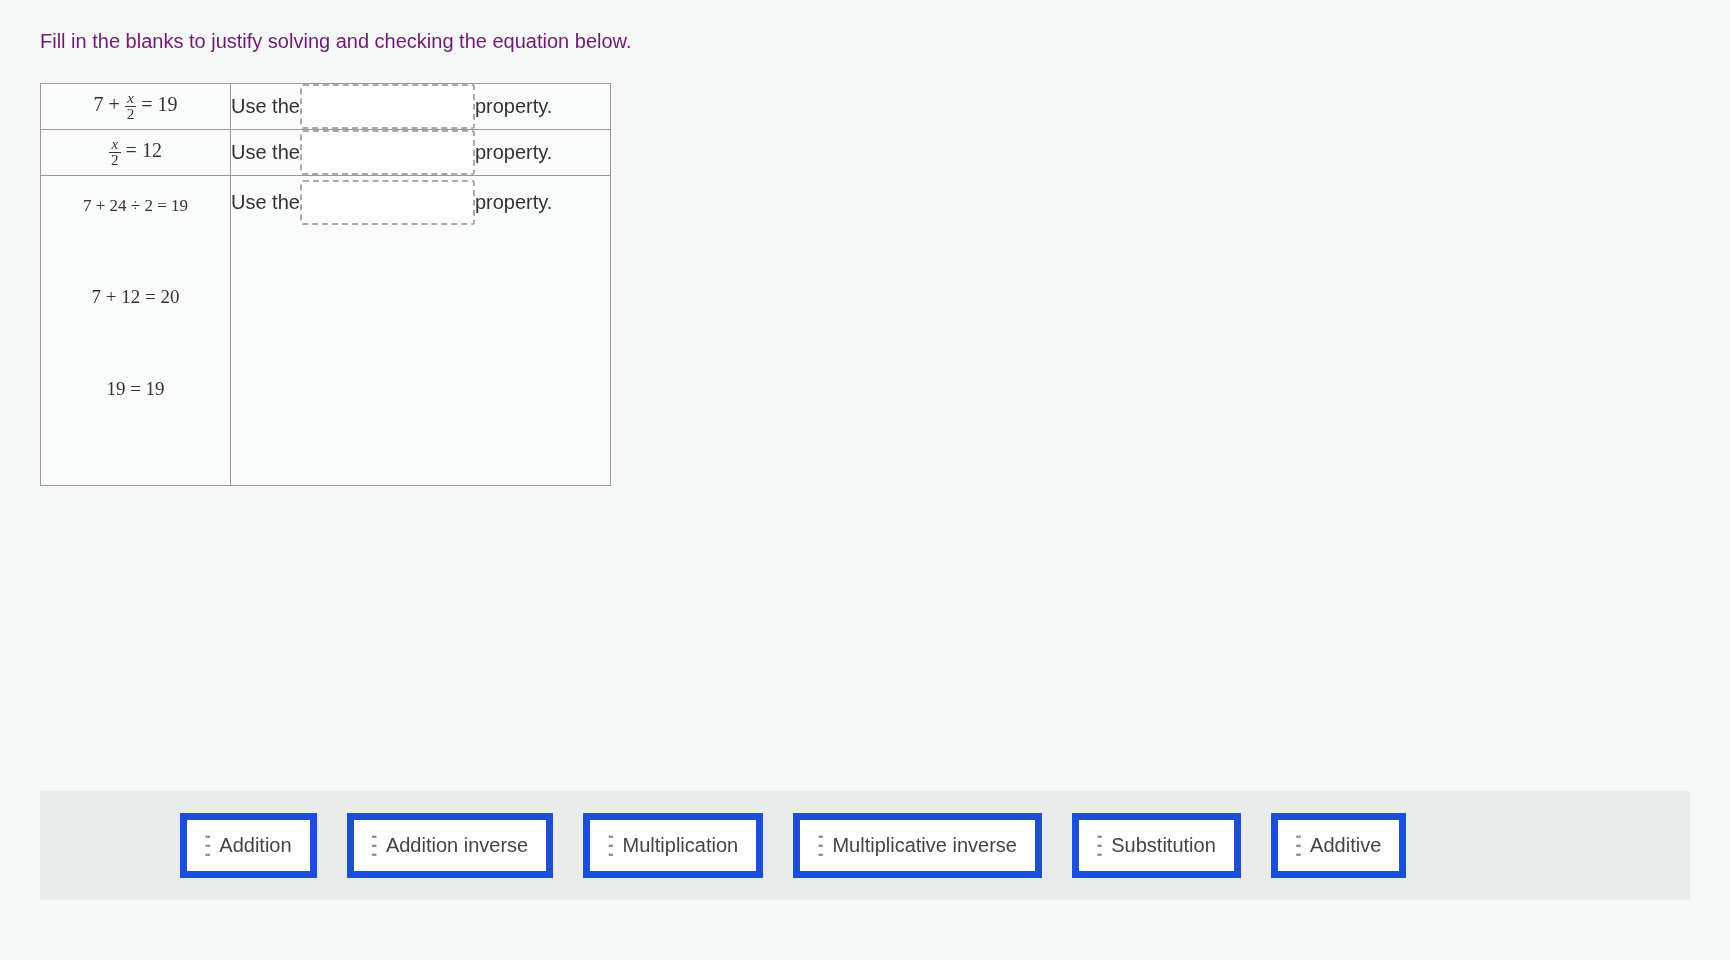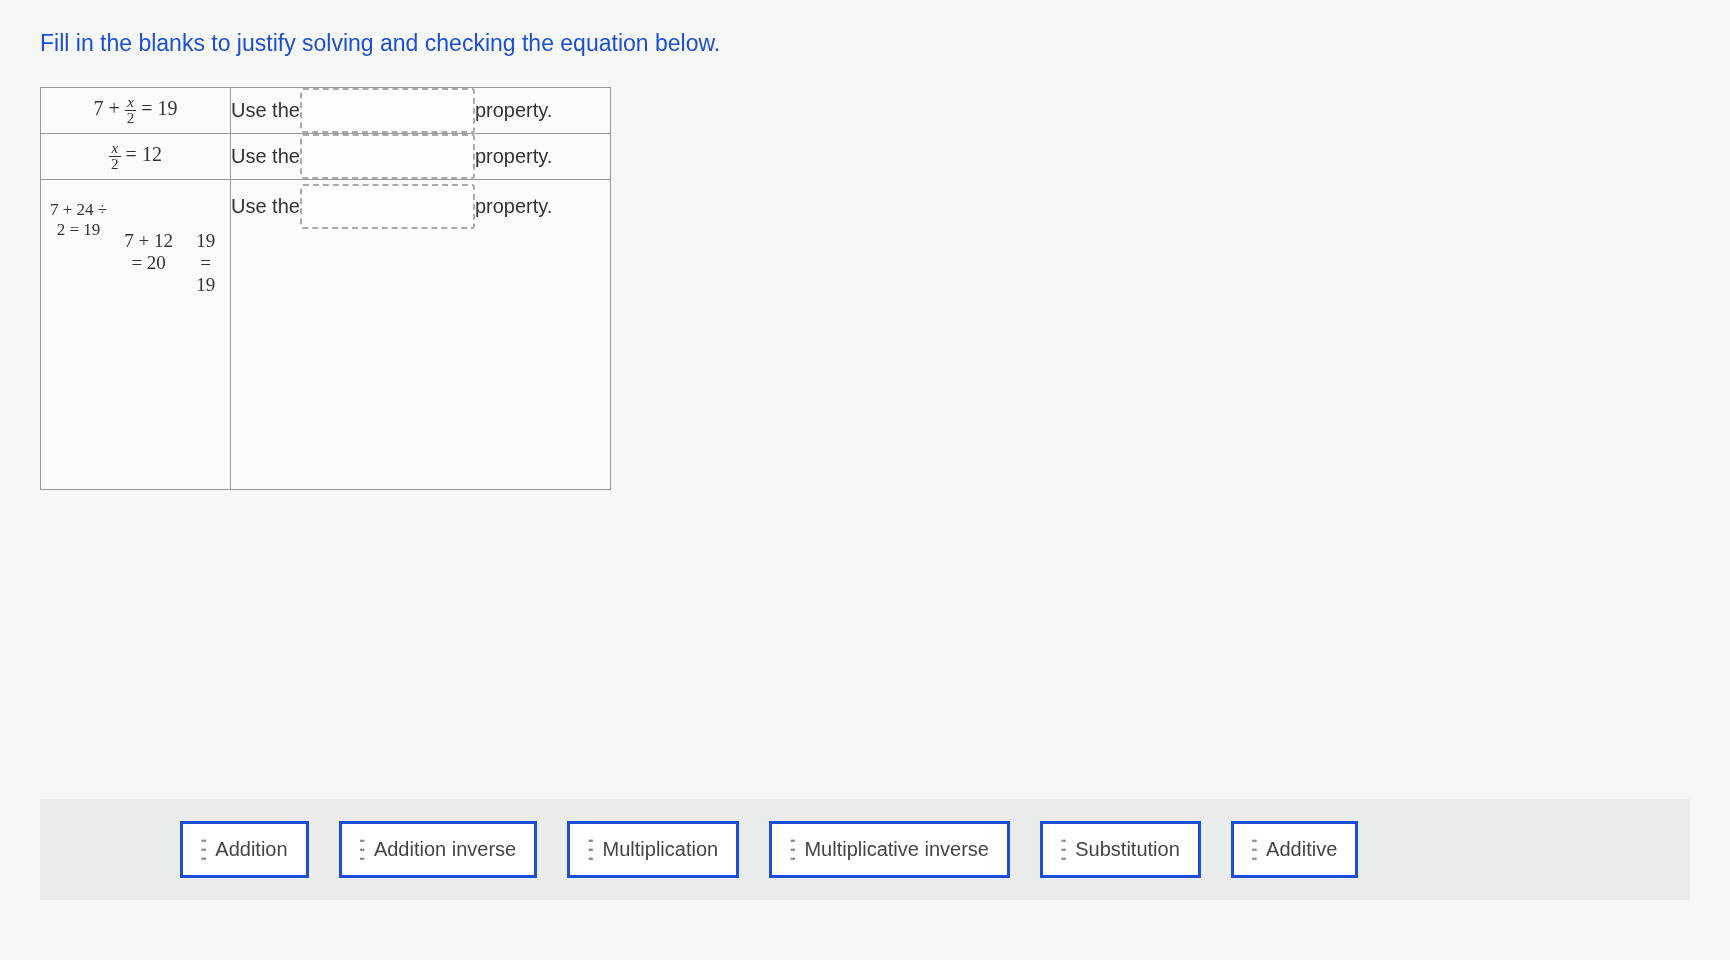--- a/index.html
+++ b/index.html
@@ -6,22 +6,22 @@
   body {
     font-family: Arial, Helvetica, sans-serif;
     background: #f5f8f6;
     width: 1730px;
     height: 960px;
     padding: 30px 40px;
     color: #333;
     position: relative;
   }
   .instruction {
-    font-size: 23px;
-    color: #1d4ed8;
+    font-size: 20px;
+    color: #701a75;
     margin-bottom: 30px;
   }
   table.eq-table {
     border-collapse: collapse;
     background: #fafcfb;
   }
   table.eq-table td {
     border: 1px solid #999;
     padding: 0;
     vertical-align: middle;
@@ -49,21 +49,21 @@
     border: 2px dashed #aaa;
     border-radius: 3px;
     background: #fcfdfc;
   }
   .check-rows {
     height: 310px;
     vertical-align: top !important;
   }
   .check-rows .stack {
     display: flex;
-    flex-direction: row;
+    flex-direction: column;
     height: 100%;
   }
   .check-rows .eq-line {
     padding: 20px 8px;
     text-align: center;
     font-size: 19px;
     font-family: "Times New Roman", serif;
   }
   .frac {
     display: inline-block;
@@ -82,21 +82,21 @@
     right: 40px;
     background: #e9ecea;
     padding: 22px 140px;
     display: flex;
     gap: 30px;
     justify-content: flex-start;
     align-items: center;
   }
   .option-chip {
     background: #fff;
-    border: 3px solid #1d4ed8;
+    border: 7px solid #1d4ed8;
     padding: 12px 18px;
     font-size: 20px;
     color: #444;
     display: flex;
     align-items: center;
     gap: 10px;
     cursor: move;
   }
   .grip {
     color: #888;

